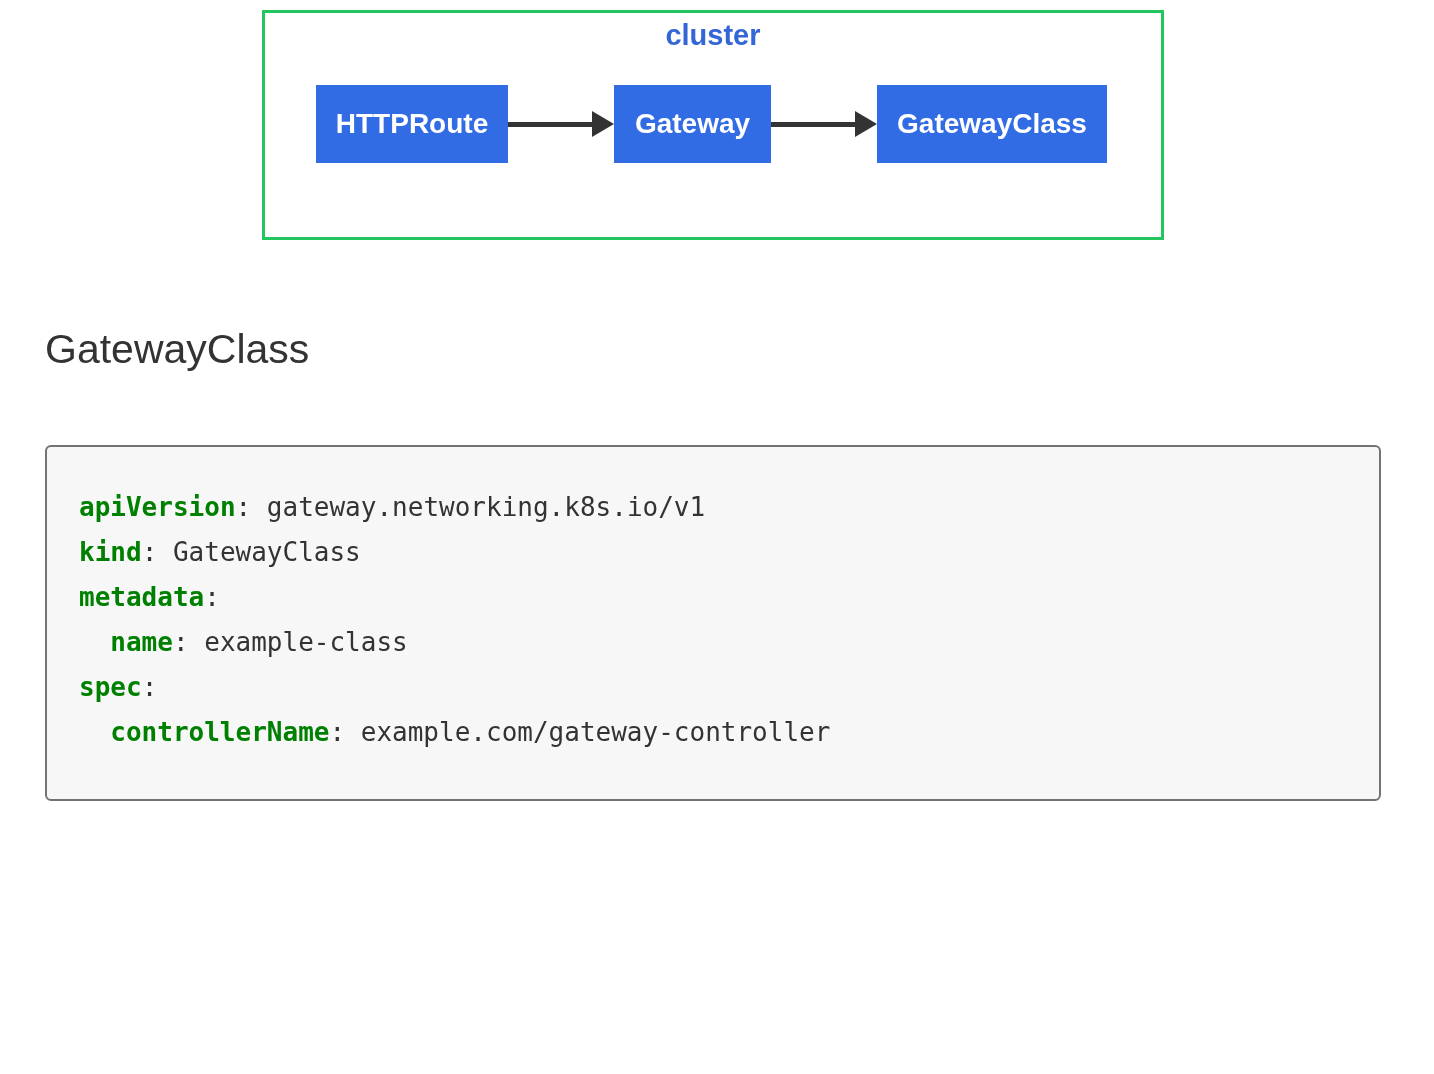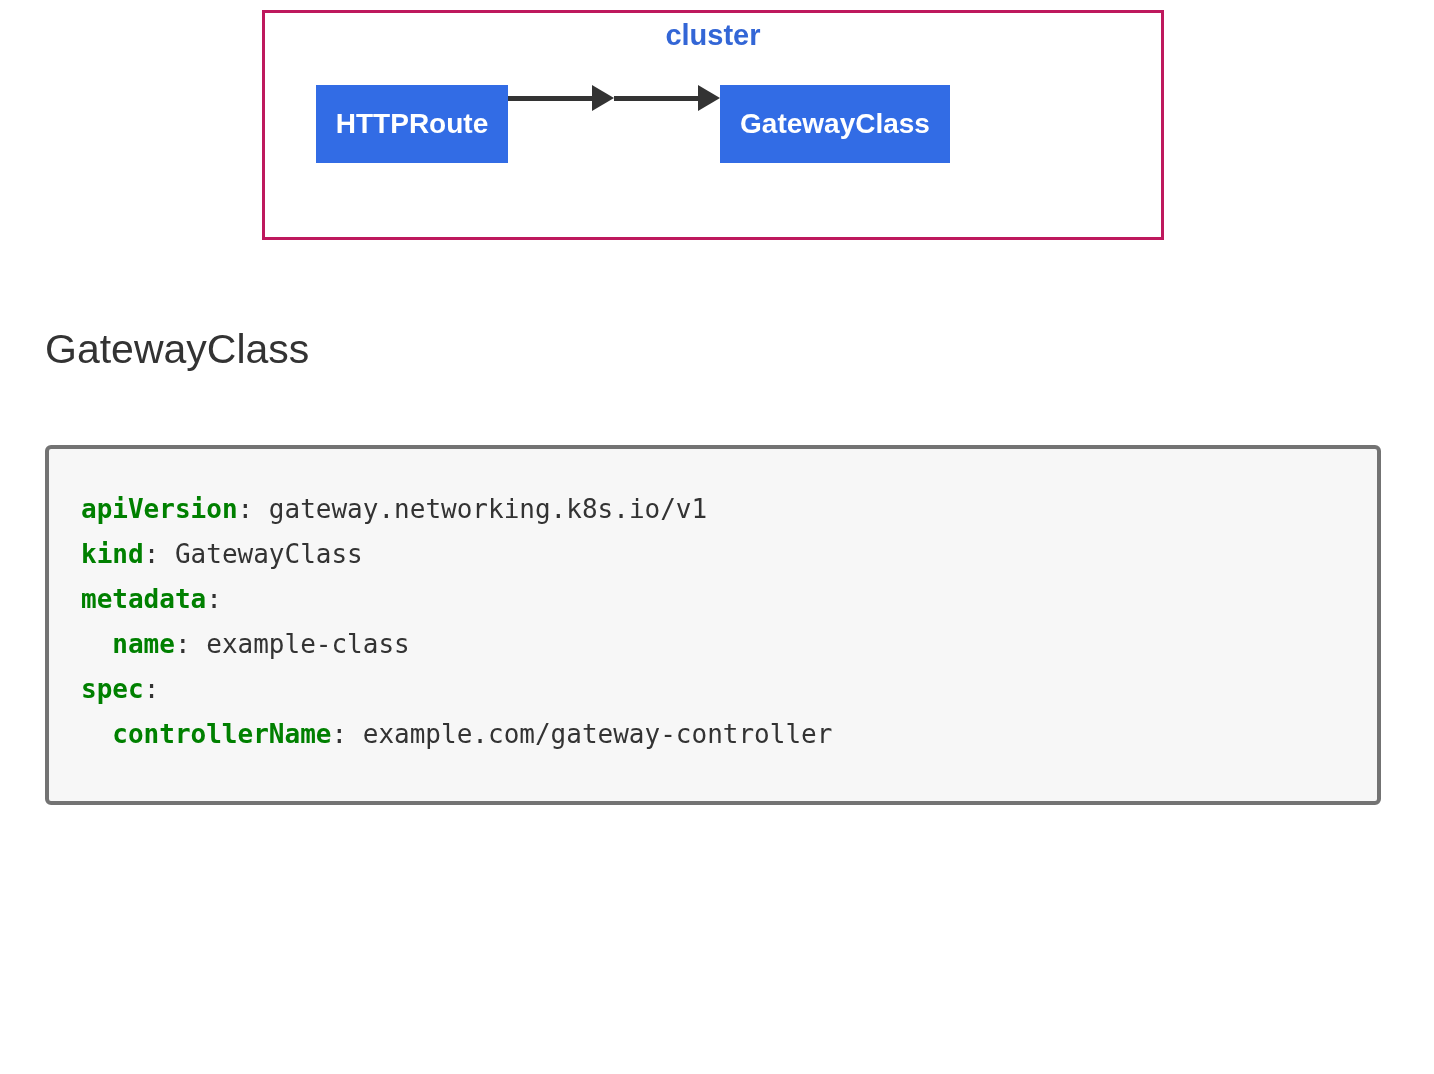--- a/index.html
+++ b/index.html
@@ -11,32 +11,33 @@
   .page { width: 1434px; min-height: 1074px; position: relative; }
 
   
   .diagram-wrapper {
     padding-top: 10px;
     padding-left: 262px;
   }
   .cluster-box {
     width: 902px;
     height: 230px;
-    border: 3px solid #be185d;
+    border: 3px solid #22c55e;
     background: #ffffff;
   }
   .cluster-label {
     margin-top: 6px;
     text-align: center;
     font-size: 29px;
     font-weight: 600;
     color: #3366d6;
   }
   .nodes-row {
     display: flex;
+    align-items: center;
     margin-top: 33px;
     padding-left: 51px;
   }
   .node {
     height: 78px;
     background: #326ce5;
     color: #ffffff;
     font-size: 28px;
     font-weight: 600;
     display: flex;
@@ -86,21 +87,21 @@
   }
   p.body-text.lead-in {
     margin-top: 32px;
   }
 
   
   .code-block {
     margin-top: 72px;
     width: 1336px;
     background: #f7f7f7;
-    border: 4px solid #737373;
+    border: 2px solid #737373;
     border-radius: 6px;
     padding: 38px 30px 44px 32px;
     font-family: "DejaVu Sans Mono", monospace;
     font-size: 26px;
     line-height: 45px;
     color: #333333;
     overflow: hidden;
   }
   .code-line { white-space: pre; }
   .code-line.indent-1 { padding-left: 2ch; }
@@ -116,20 +117,21 @@
 
   <figure class="diagram-wrapper">
     <div class="cluster-box">
       <div class="cluster-label">cluster</div>
       <div class="nodes-row">
         <div class="node node-httproute">HTTPRoute</div>
         <div class="arrow">
           <div class="shaft"></div>
           <div class="head"></div>
         </div>
+        <div class="node node-gateway">Gateway</div>
         <div class="arrow">
           <div class="shaft"></div>
           <div class="head"></div>
         </div>
         <div class="node node-gatewayclass">GatewayClass</div>
       </div>
     </div>
   </figure>
 
   <main class="article">

